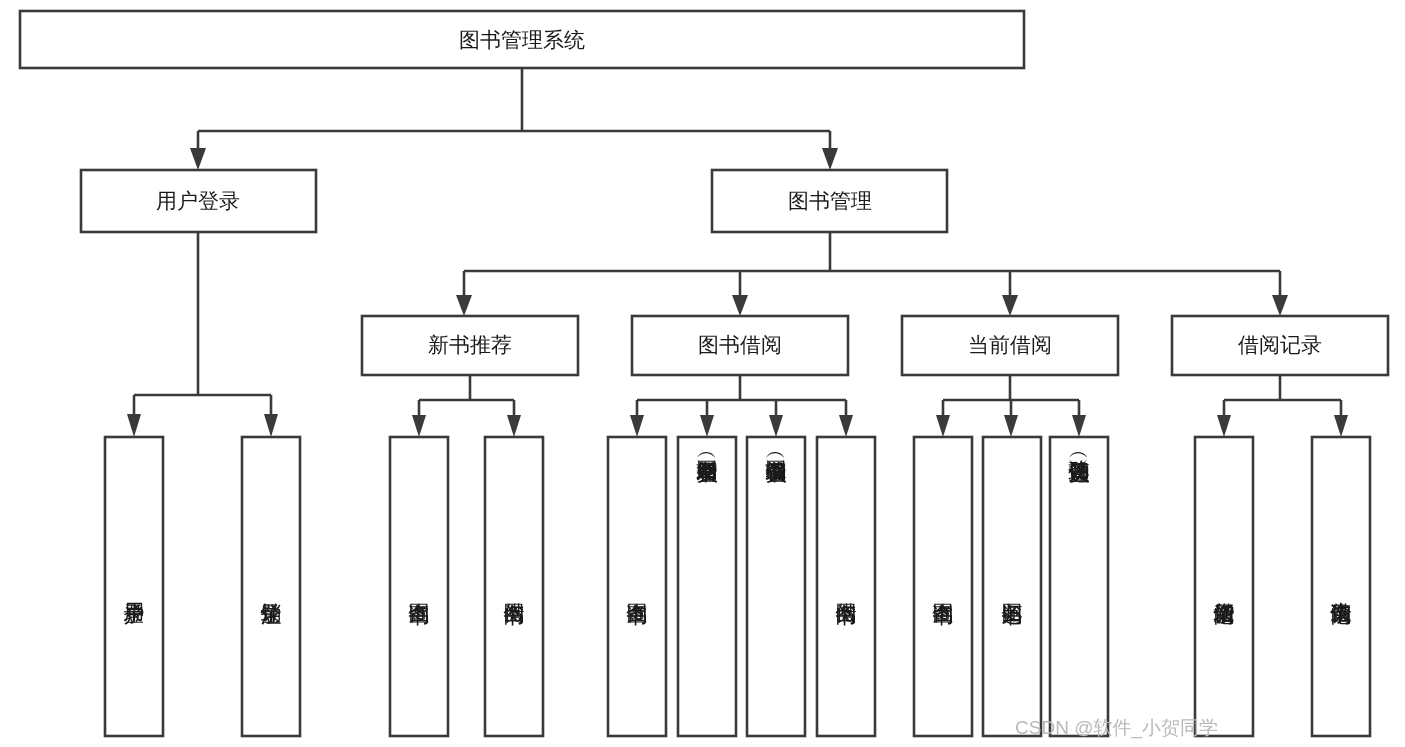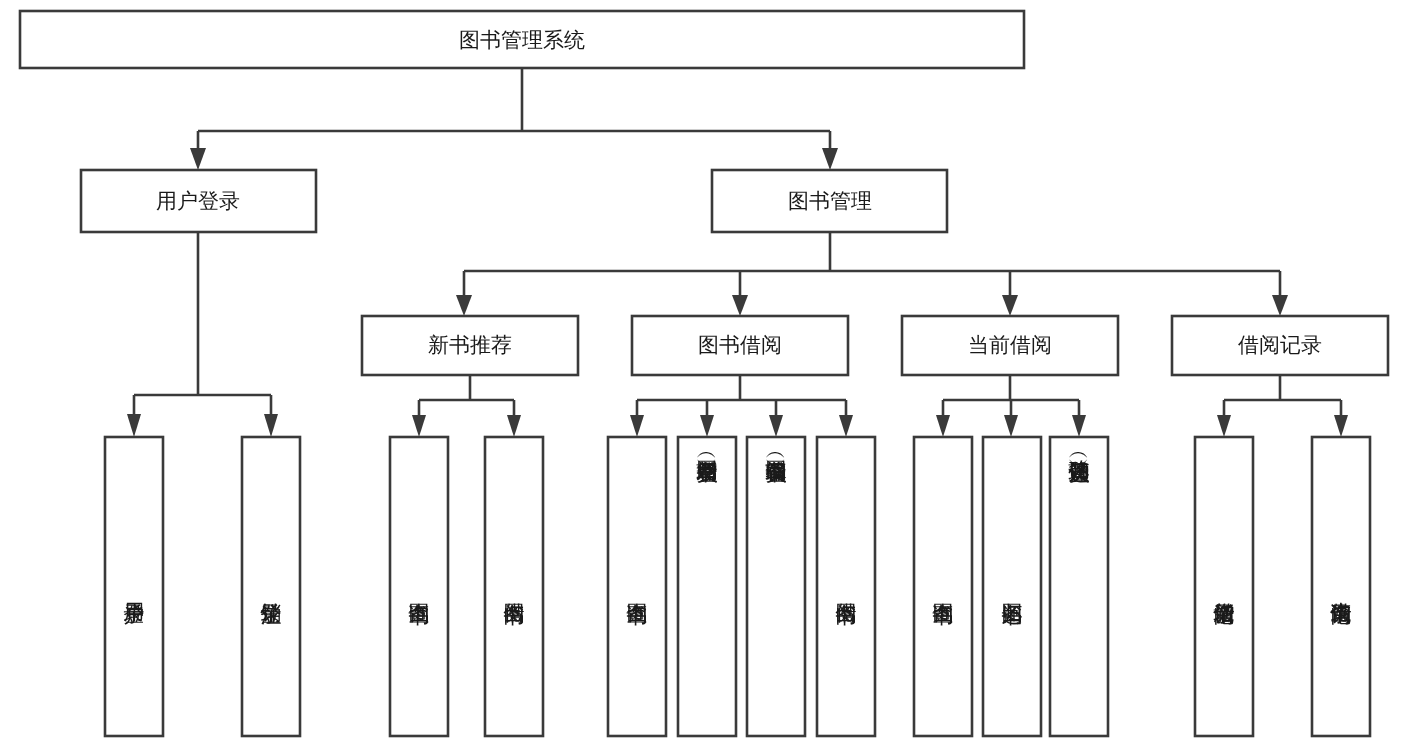--- a/index.html
+++ b/index.html
@@ -289,14 +289,15 @@
       <rect class="node-box" x="1312" y="437" width="58" height="299"></rect>
       <foreignObject class="leaf-label-fo" x="1312" y="437" width="58" height="299">
         <div xmlns="http://www.w3.org/1999/xhtml" style="width:58px;height:299px;display:flex;align-items:center;justify-content:center;">
           <span class="leaf-label">查询借阅记录</span>
         </div>
       </foreignObject>
     </g>
 
   </svg>
 
+  <div class="watermark">CSDN @软件_小贺同学</div>
 
 </div>
 
 </body></html>

